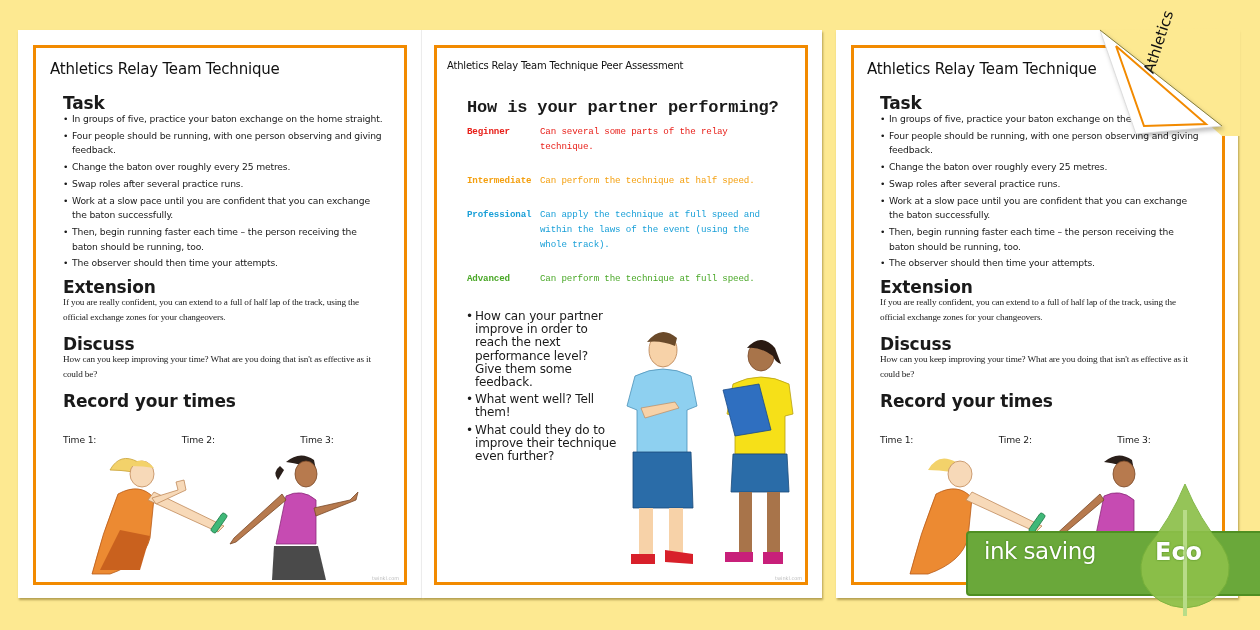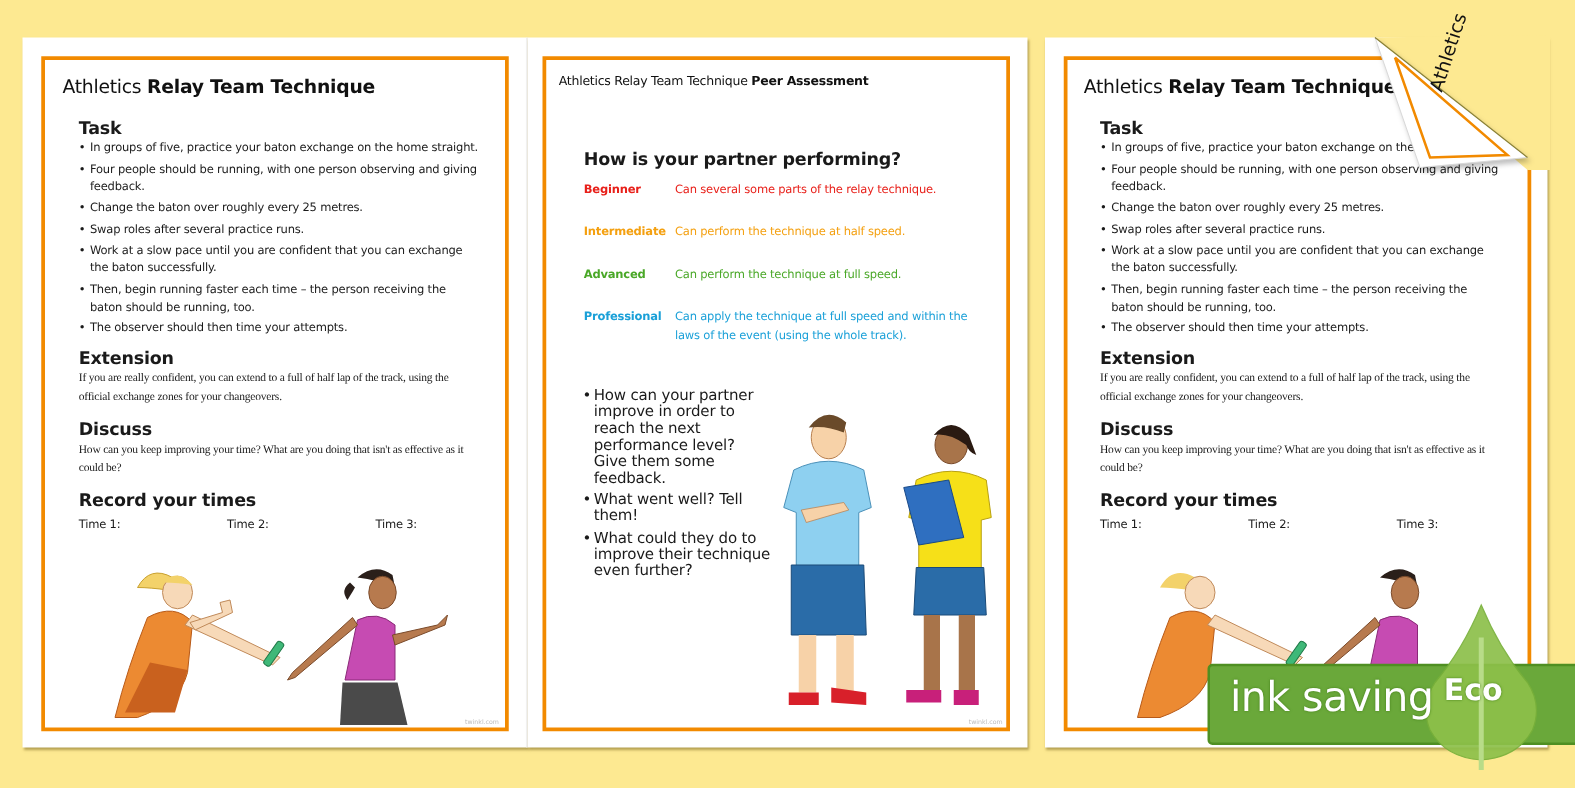--- a/index.html
+++ b/index.html
@@ -19,49 +19,49 @@
     position: absolute;
     border: 3px solid #f28a00;
   }
   .title {
     position: absolute;
     font-size: 15px;
     color: #111;
     white-space: nowrap;
     letter-spacing: -0.2px;
   }
-  .title b { font-weight: bold; }
+  .title b { font-weight: normal; }
   .content {
     position: absolute;
     font-size: 9.2px;
     line-height: 14.6px;
     letter-spacing: -0.15px;
   }
   .h {
     font-weight: bold;
-    font-size: 14px;
+    font-size: 17px;
     line-height: 16px;
   }
   ul.bul { list-style: none; margin-top: 1px; }
   ul.bul li {
     position: relative;
     padding-left: 9px;
     margin-bottom: 2.2px;
   }
   ul.bul li::before {
     content: "•";
     position: absolute;
     left: 0; top: 0;
   }
   .para { margin-bottom: 12px; font-family: Liberation Serif, serif; }
   .sec { margin-top: 8px; }
   .times {
     display: flex;
     font-size: 9.2px;
-    margin-top: 4px;
+    margin-top: 24px;
     gap: 36px;
   }
   .times span { width: 104px; }
   .level-row {
     display: flex;
     font-size: 9.2px;
     line-height: 15px;
     margin-bottom: 19px;
   }
   .level-row .lv { width: 73px; font-weight: bold; }
@@ -77,21 +77,21 @@
     position: absolute;
     left: 966px; top: 531px;
     width: 300px; height: 65px;
     background: #6aa83a;
     border: 2px solid #4f8f22;
     border-radius: 4px;
   }
   .eco-text {
     position: absolute;
     left: 984px; top: 538px;
-    font-size: 33px;
+    font-size: 23px;
     color: #fff;
     font-family: "DejaVu Sans", sans-serif;
     letter-spacing: -0.5px;
     text-shadow: 0 0 2px #3f7a15;
   }
   .eco-leaf { position: absolute; left: 1130px; top: 480px; }
   .eco-label {
     position: absolute;
     left: 1155px; top: 538px;
     font-size: 24px;
@@ -157,37 +157,37 @@
 </svg>
 <div class="watermark" style="left:372px; top:575px;">twinkl.com</div>
 
 <div class="page" style="left:422px; top:30px; width:400px; height:568px; box-shadow: 1px 2px 2px rgba(120,100,30,0.55);"></div>
 <div style="position:absolute; left:421px; top:30px; width:1px; height:568px; background:#ececec;"></div>
 <div class="border" style="left:434px; top:45px; width:374px; height:540px;"></div>
 <div class="title" style="left:447px; top:60px; font-size:10px;">
   <span>Athletics Relay Team Technique</span>
   <b>Peer Assessment</b>
 </div>
-<div class="content" style="left:467px; top:120px; width:320px;">
+<div class="content" style="left:467px; top:100px; width:320px;font-family:Liberation Mono, monospace;">
   <div class="h" style="margin-bottom:8px;">How is your partner performing?</div>
   <div class="level-row" style="color:#e8201a;">
     <span class="lv">Beginner</span>
     <span class="ds">Can several some parts of the relay technique.</span>
   </div>
   <div class="level-row" style="color:#f4a010;">
     <span class="lv">Intermediate</span>
     <span class="ds">Can perform the technique at half speed.</span>
   </div>
+  <div class="level-row" style="color:#1aa0d8;">
+    <span class="lv">Professional</span>
+    <span class="ds">Can apply the technique at full speed and within the laws of the event (using the whole track).</span>
+  </div>
   <div class="level-row" style="color:#4aa828;">
     <span class="lv">Advanced</span>
     <span class="ds">Can perform the technique at full speed.</span>
-  </div>
-  <div class="level-row" style="color:#1aa0d8;">
-    <span class="lv">Professional</span>
-    <span class="ds">Can apply the technique at full speed and within the laws of the event (using the whole track).</span>
   </div>
 </div>
 <div class="content" style="left:466px; top:309px; width:152px; font-size:12px; line-height:13.2px;">
   <ul class="bul">
     <li style="margin-bottom:4px;">How can your partner improve in order to reach the next performance level? Give them some feedback.</li>
     <li style="margin-bottom:4px;">What went well? Tell them!</li>
     <li>What could they do to improve their technique even further?</li>
   </ul>
 </div>
 

